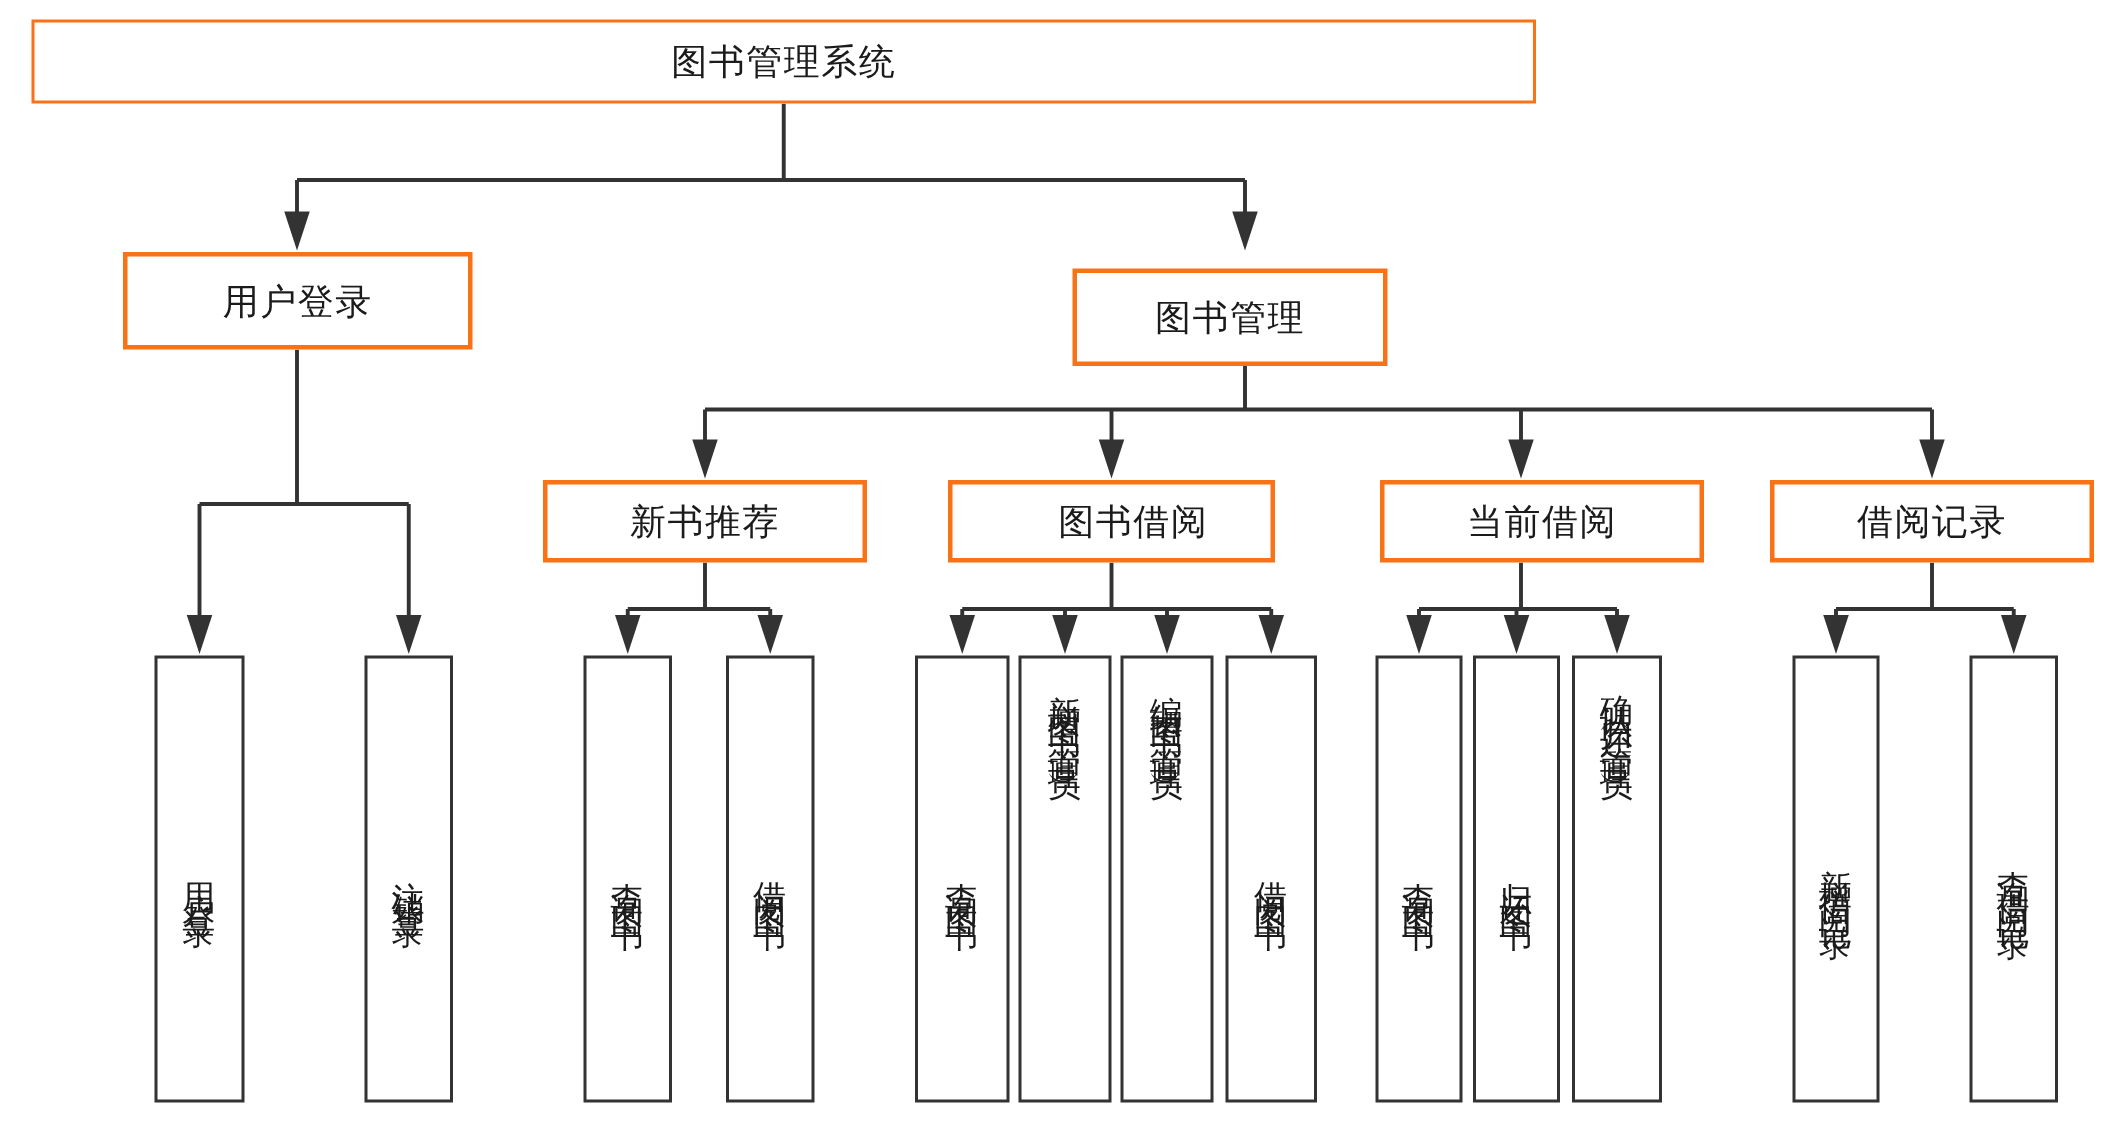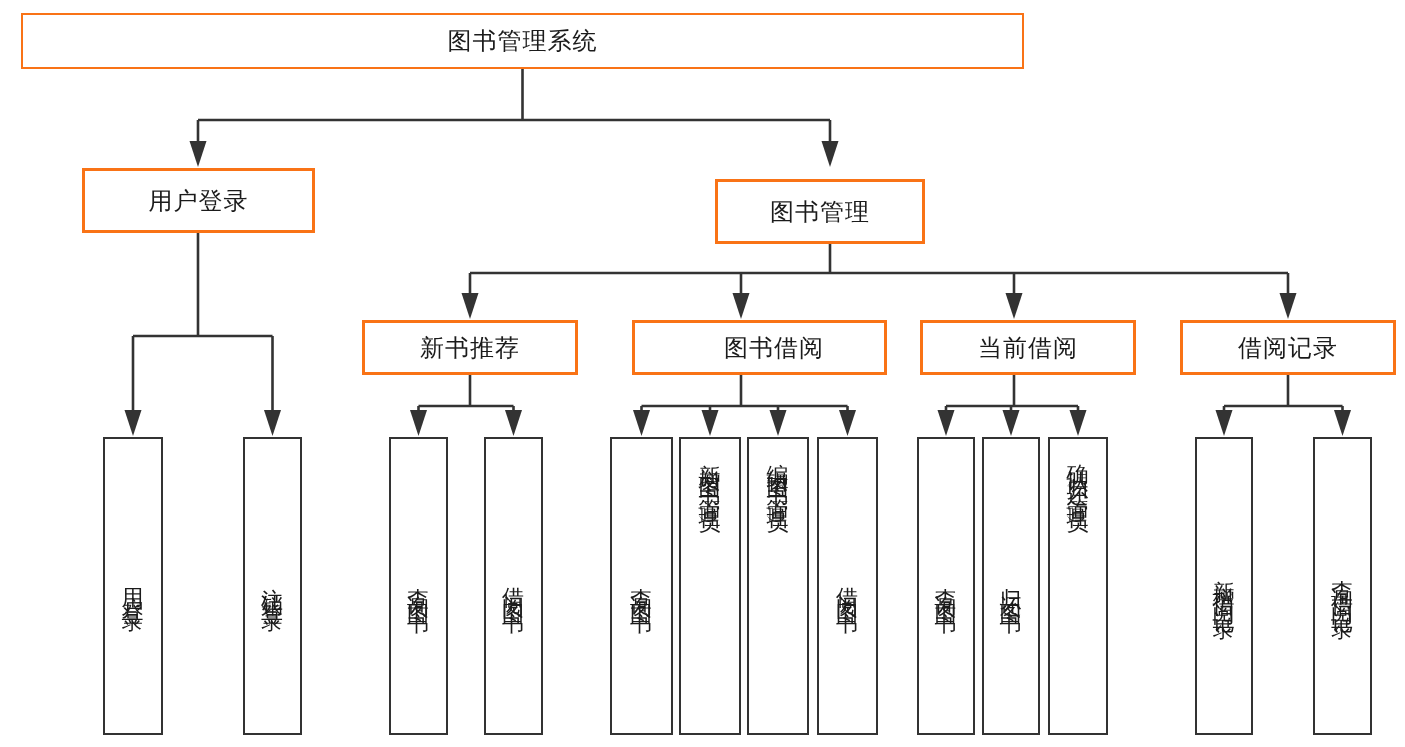--- a/index.html
+++ b/index.html
@@ -117,21 +117,21 @@
   <div class="box" style="left:82px; top:168px; width:233px; height:65px;">
     <span class="hlabel">用户登录</span>
   </div>
   <div class="box" style="left:715px; top:168px; width:210px; height:65px;margin-top:11px;">
     <span class="hlabel">图书管理</span>
   </div>
 
   <div class="box" style="left:362px; top:320px; width:216px; height:55px;">
     <span class="hlabel">新书推荐</span>
   </div>
-  <div class="box" style="left:632px; top:320px; width:255px; height:55px;padding-left:29px;">
+  <div class="box" style="left:632px; top:320px; width:218px; height:55px;padding-left:29px;">
     <span class="hlabel">图书借阅</span>
   </div>
   <div class="box" style="left:920px; top:320px; width:216px; height:55px;">
     <span class="hlabel">当前借阅</span>
   </div>
   <div class="box" style="left:1180px; top:320px; width:216px; height:55px;">
     <span class="hlabel">借阅记录</span>
   </div>
 
   <div class="leaf" style="left:103px; width:60px;">

